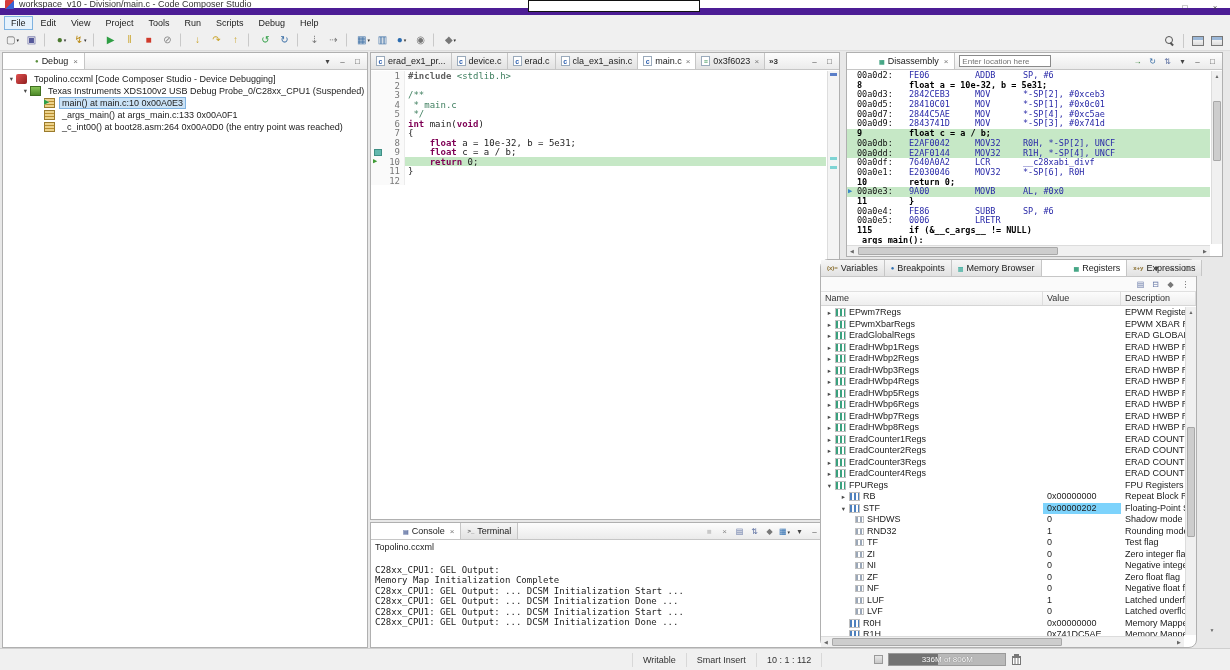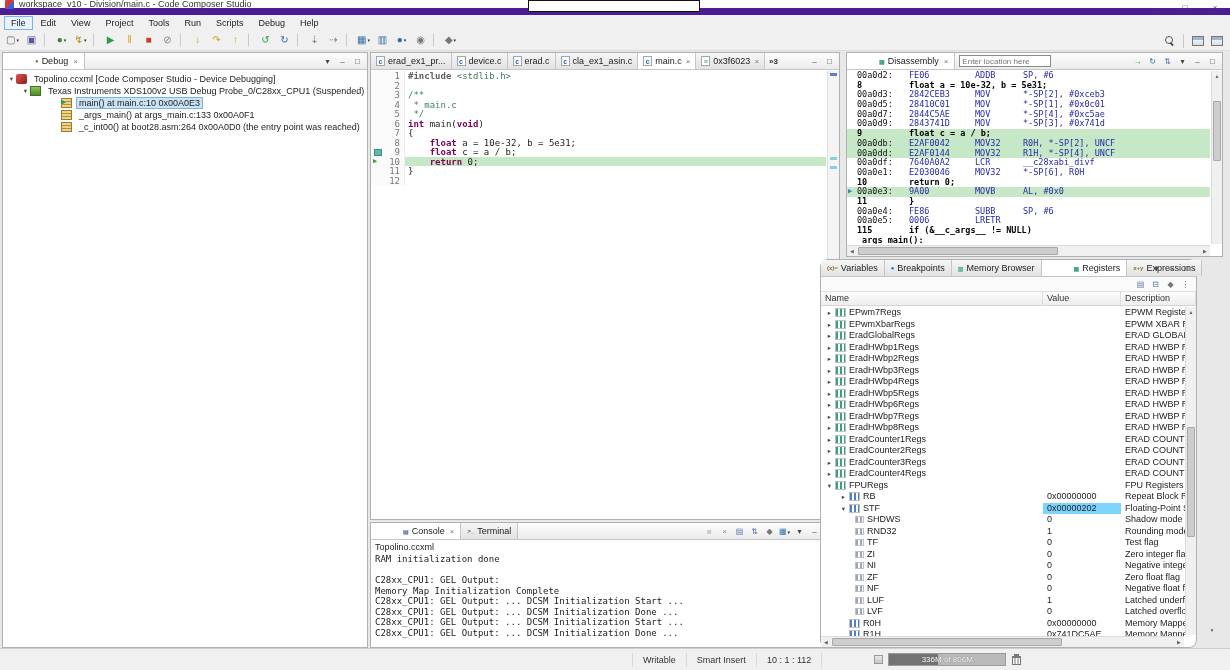--- a/index.html
+++ b/index.html
@@ -45,21 +45,21 @@
   .vtab .close:empty { display:none; }
   .vicons { position:absolute; right:2px; top:0; height:17px; display:flex; align-items:center; }
   .vico { min-width:13px; height:14px; display:flex; align-items:center; justify-content:center; margin:0 1px; }
   .vico .g { font-size:8px; }
 
   
   .debug-view { left:2px; top:52px; width:366px; height:596px; }
   .tree { padding-top:3px; }
   .trow { height:12px; display:flex; align-items:center; white-space:nowrap; overflow:hidden; }
   .trow .arrow { width:9px; font-size:6.5px; color:#4a4a4a; text-align:center; flex:none; }
-  .ind0 { padding-left:4px; } .ind1 { padding-left:18px; } .ind2 { padding-left:49px; }
+  .ind0 { padding-left:4px; } .ind1 { padding-left:18px; } .ind2 { padding-left:32px; }
   .dicon { width:11px; height:10px; flex:none; margin-right:4px; position:relative; }
   .ic-ccxml { background:linear-gradient(135deg,#e05050,#8f1f1f); border-radius:2px; }
   .ic-core { background:linear-gradient(#86c356,#4e8a2a); border:1px solid #3f7020; }
   .ic-frame { background:repeating-linear-gradient(0deg,#ecd28a 0 2px,#b98d2f 2px 3px); border:1px solid #9a7b2d; }
   .ic-frame-cur { background:repeating-linear-gradient(0deg,#ecd28a 0 2px,#b98d2f 2px 3px); border:1px solid #9a7b2d; }
   .ic-frame-cur::after { content:"▶"; position:absolute; left:-1px; top:-1px; font-size:7px; color:#2f9e44; text-shadow:0 0 1px #fff; }
   .trow .lbl { padding:0 2px; border:1px solid transparent; }
   .trow.sel .lbl { background:#cbe3f7; border:1px solid #7fb2e0; }
 
   
@@ -622,21 +622,20 @@
 
         <div class="vico">
           <span class="g" style="color: rgb(68, 68, 68);">□</span>
 
         </div>
       </div>
   </div>
   <div class="csession">Topolino.ccxml</div>
   <div class="clines">
 
-  <div class="cline">RAM initialization done</div>
       <div class="cline"></div>
       <div class="cline">C28xx_CPU1: GEL Output:</div>
       <div class="cline">Memory Map Initialization Complete</div>
       <div class="cline">C28xx_CPU1: GEL Output: ... DCSM Initialization Start ...</div>
       <div class="cline">C28xx_CPU1: GEL Output: ... DCSM Initialization Done ...</div>
       <div class="cline">C28xx_CPU1: GEL Output: ... DCSM Initialization Start ...</div>
       <div class="cline">C28xx_CPU1: GEL Output: ... DCSM Initialization Done ...</div>
     </div>
   <div class="vscroll cvscroll">
     <div class="sa up">▲</div>

